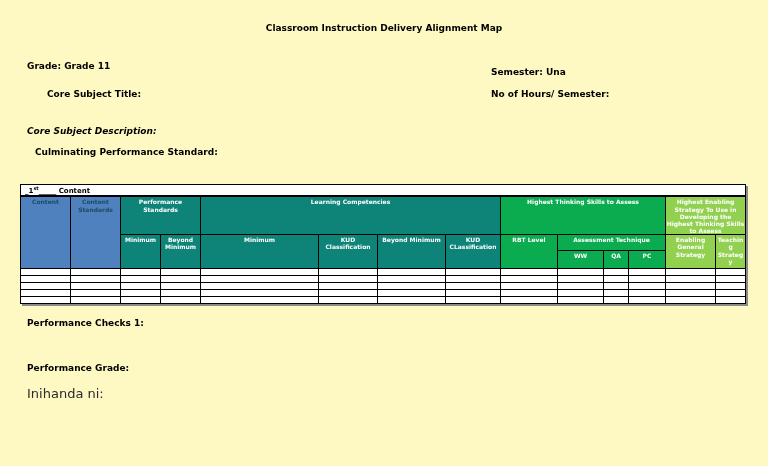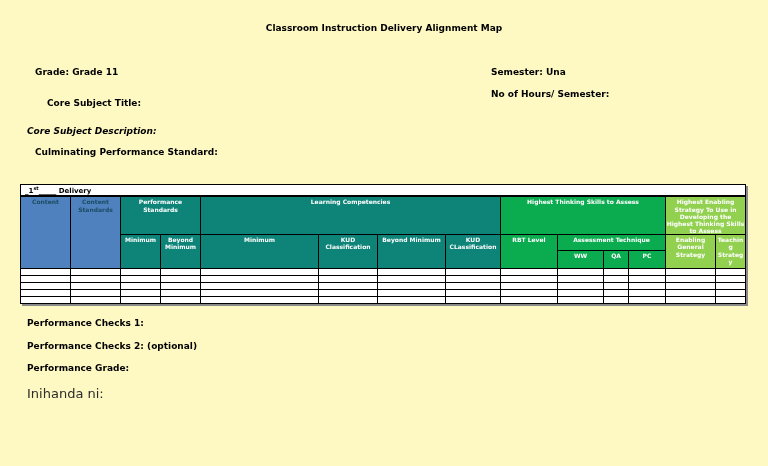--- a/index.html
+++ b/index.html
@@ -33,22 +33,22 @@
   .red-cell{background:var(--red);}
   .body-row td{height:6px;background:#fff;}
 </style>
 </head>
 <body>
 
 <div class="page">
 
   <div class="abs doc-title">Classroom Instruction Delivery Alignment Map</div>
 
-  <div class="abs lbl" style="left:27px;top:67px;margin-left:8px;">Grade: Grade 11</div>
-  <div class="abs lbl" style="left:27px;top:98px;padding-left:20px;">Core Subject Title:</div>
+  <div class="abs lbl" style="left:27px;top:61px;">Grade: Grade 11</div>
+  <div class="abs lbl" style="left:27px;top:89px;padding-left:20px;">Core Subject Title:</div>
   <div class="abs lbl" style="left:491px;top:67px;">Semester: Una</div>
   <div class="abs lbl" style="left:491px;top:89px;">No of Hours/ Semester:</div>
   <div class="abs lbl" style="left:27px;top:126px;font-style:italic;">Core Subject Description:</div>
   <div class="abs lbl" style="left:27px;top:147px;padding-left:8px;">Culminating Performance Standard:</div>
 
   <div class="abs tbl-wrap">
     <table>
       <colgroup>
         <col style="width:50px">
           <col style="width:50px">
@@ -61,21 +61,21 @@
         <col style="width:57px">
           <col style="width:46px">
           <col style="width:25px">
           <col style="width:37px">
         <col style="width:50px">
           <col style="width:30px">
       </colgroup>
 
       <tbody>
           <tr class="quarter-row">
-        <td colspan="14"><span>_1</span><sup>st</sup><span>_____ Delivery</span></td>
+        <td colspan="14"><span>_1</span><sup>st</sup><span>_____ Content</span></td>
       </tr>
 
       <tr class="hB">
         <td class="head blue" rowspan="3">Content</td>
         <td class="head blue" rowspan="3">Content Standards</td>
         <td class="head teal" colspan="2">Performance Standards</td>
         <td class="head teal" colspan="4">Learning Competencies</td>
         <td class="head green" colspan="4">Highest Thinking Skills to Assess</td>
         <td class="head lgreen" colspan="2">Highest Enabling Strategy To Use in Developing the Highest Thinking Skills to Assess</td>
       </tr>
@@ -177,17 +177,16 @@
             <td></td>
             <td></td>
             <td></td>
             <td></td>
       </tr>
     </tbody>
       </table>
   </div>
 
   <div class="abs lbl" style="left:27px;top:318px;">Performance Checks 1:</div>
-  <div class="abs lbl" style="left:27px;top:341px;">Performance Checks 2: (optional)</div>
   <div class="abs lbl" style="left:27px;top:363px;">Performance Grade:</div>
   <div class="abs small-lbl" style="left:27px;top:386px;">Inihanda ni:</div>
 
 </div>
 
 </body></html>

